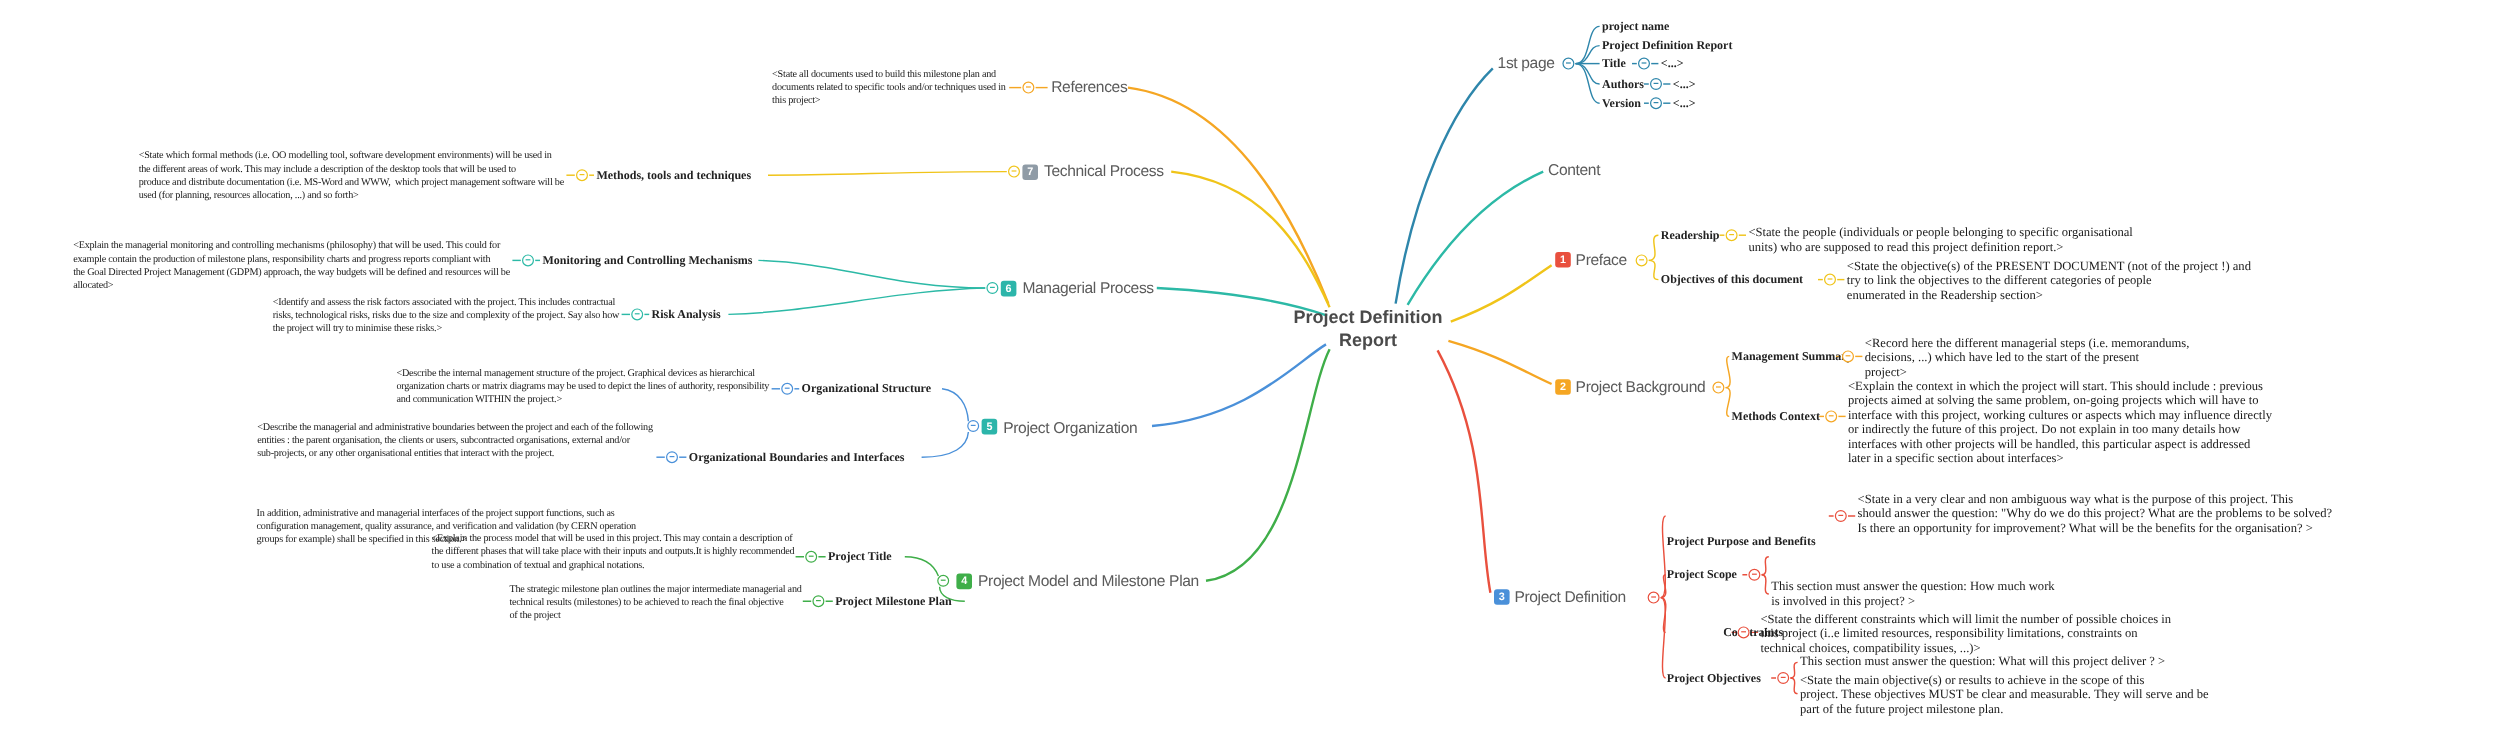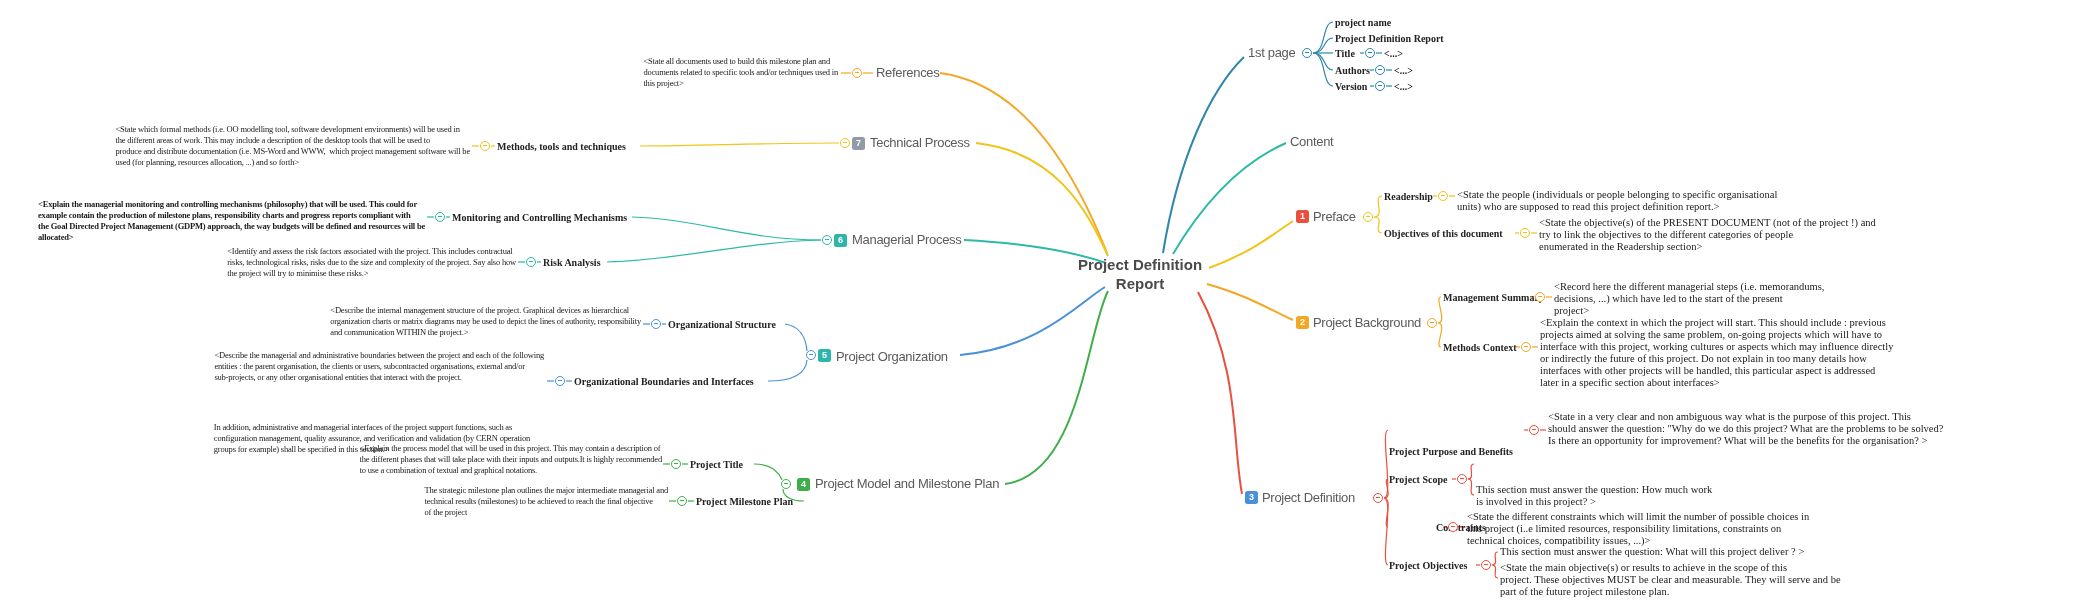--- a/index.html
+++ b/index.html
@@ -210,21 +210,21 @@
   <div class="note noteL" style="right:1609px;top:124px;">&lt;State which formal methods (i.e. OO modelling tool, software development environments) will be used in
 the different areas of work. This may include a description of the desktop tools that will be used to
 produce and distribute documentation (i.e. MS-Word and WWW,  which project management software will be
 used (for planning, resources allocation, ...) and so forth&gt;</div>
   <div class="t" style="left:480px;top:141px;color:#f0c419;"></div>
   <div class="clbl" style="left:497px;top:141px;">Methods, tools and techniques</div>
   <div class="t" style="left:840px;top:138px;color:#f0c419;"></div>
   <div class="badge" style="left:852px;top:137px;background:#8f9ba6;">7</div>
   <div class="lbl" style="left:870px;top:135px;">Technical Process</div>
 
-  <div class="note noteL" style="right:1654px;top:199px;font-weight:bold;">&lt;Explain the managerial monitoring and controlling mechanisms (philosophy) that will be used. This could for
+  <div class="note noteL" style="right:1654px;top:199px;">&lt;Explain the managerial monitoring and controlling mechanisms (philosophy) that will be used. This could for
 example contain the production of milestone plans, responsibility charts and progress reports compliant with
 the Goal Directed Project Management (GDPM) approach, the way budgets will be defined and resources will be
 allocated&gt;</div>
   <div class="t" style="left:435px;top:212px;color:#2cb9a6;"></div>
   <div class="clbl" style="left:452px;top:212px;">Monitoring and Controlling Mechanisms</div>
   <div class="note noteL" style="right:1563px;top:246px;">&lt;Identify and assess the risk factors associated with the project. This includes contractual
 risks, technological risks, risks due to the size and complexity of the project. Say also how
 the project will try to minimise these risks.&gt;</div>
   <div class="t" style="left:526px;top:257px;color:#2cb9a6;"></div>
   <div class="clbl" style="left:543px;top:257px;">Risk Analysis</div>

